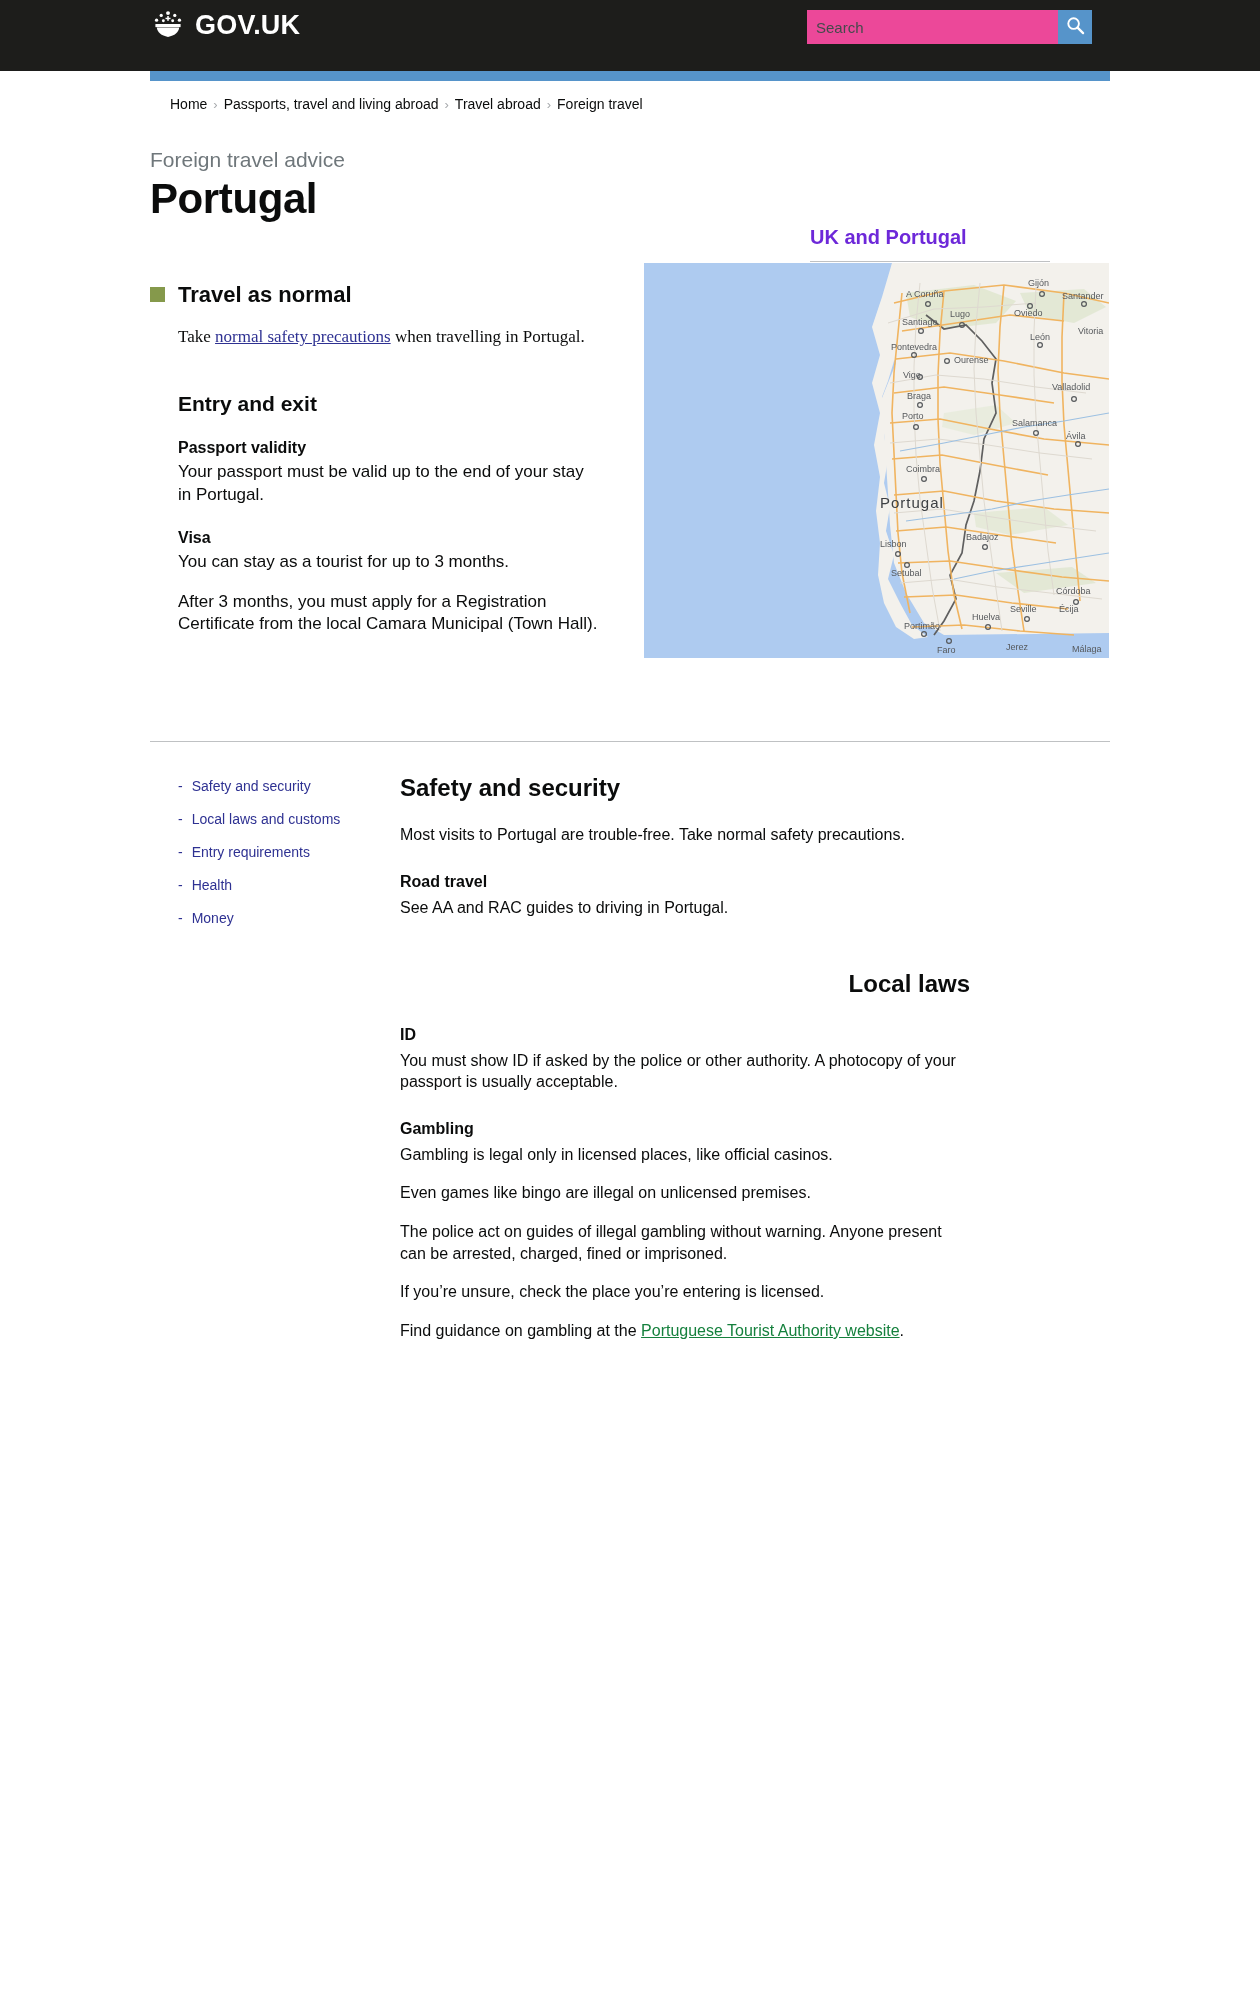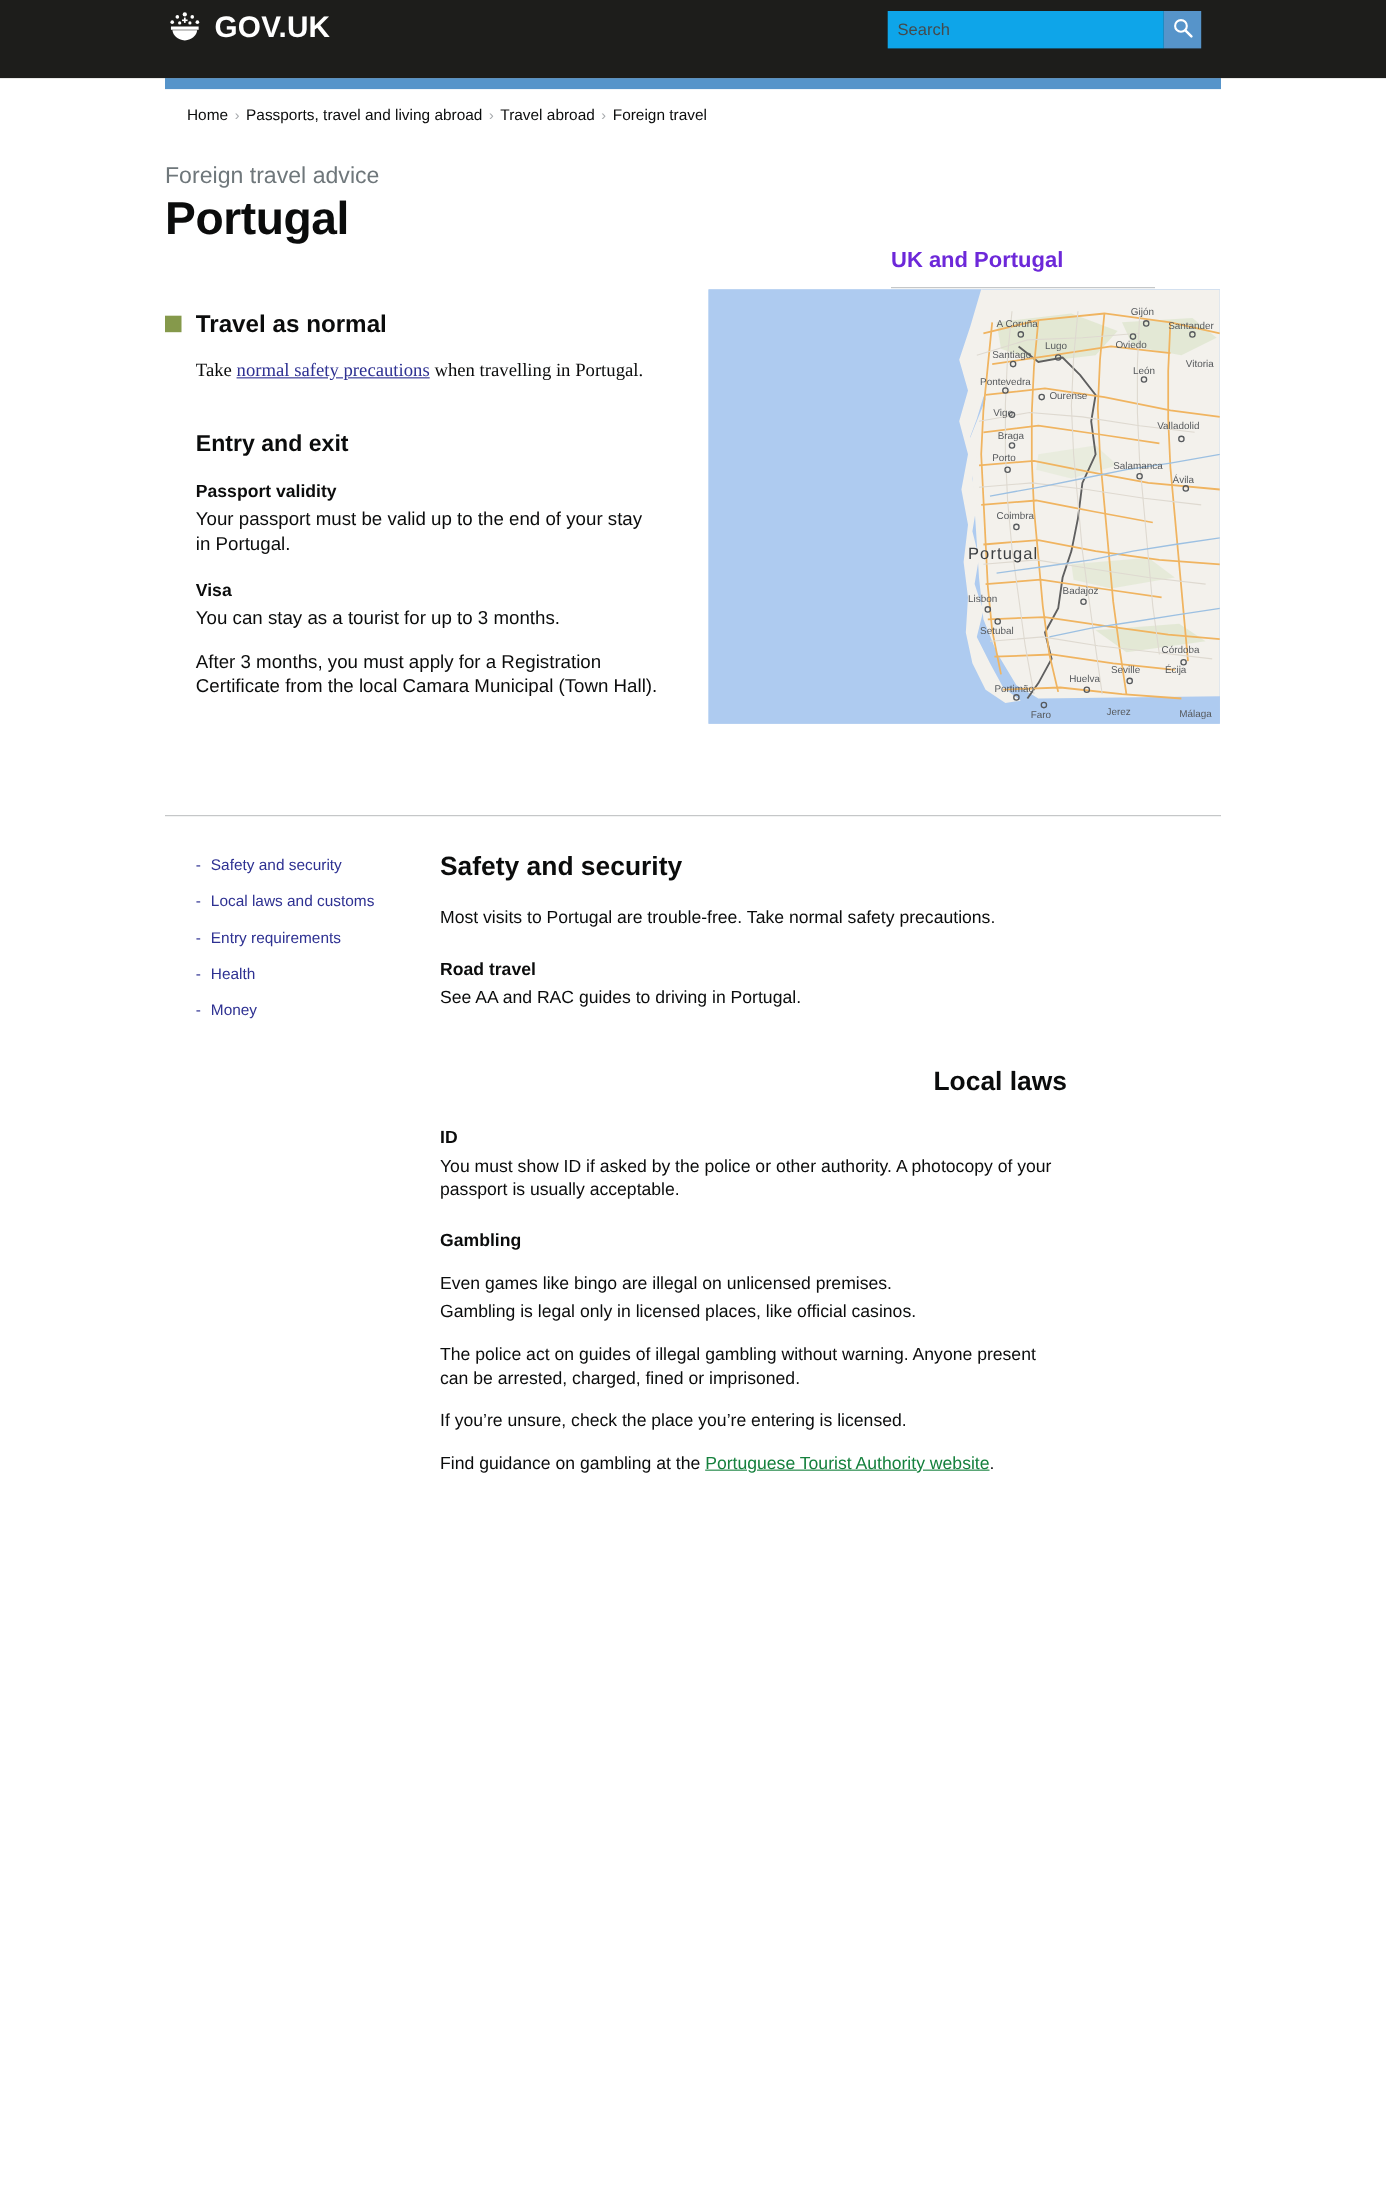--- a/index.html
+++ b/index.html
@@ -54,21 +54,21 @@
   }
   .search-input {
     flex: 1 1 auto;
     height: 34px;
     border: 0;
     outline: 0;
     padding: 0 9px;
     font-family: "Liberation Sans", sans-serif;
     font-size: 15px;
     color: #0b0c0c;
-    background: #0ea5e9;
+    background: #ec4899;
   }
   .search-input::placeholder { color: #454a4c; opacity: 1; }
   .search-btn {
     width: 34px;
     height: 34px;
     border: 0;
     background: #5694ca;
     cursor: pointer;
     padding: 0;
     display: flex;
@@ -534,21 +534,21 @@
       <h2 class="content-h2">Safety and security</h2>
       <p class="content-p lead">Most visits to Portugal are trouble-free. Take normal safety precautions.</p>
       <h3 class="content-h3">Road travel</h3>
       <p class="content-p">See AA and RAC guides to driving in Portugal.</p>
 
       <h2 class="content-h2 gap">Local laws</h2>
       <h3 class="content-h3">ID</h3>
       <p class="content-p">You must show ID if asked by the police or other authority. A photocopy of your passport is usually acceptable.</p>
 
       <h3 class="content-h3">Gambling</h3>
+      <p class="content-p">Gambling is legal only in licensed places, like official casinos.</p>
       <p class="content-p spaced">Even games like bingo are illegal on unlicensed premises.</p>
-      <p class="content-p">Gambling is legal only in licensed places, like official casinos.</p>
       <p class="content-p spaced">The police act on guides of illegal gambling without warning. Anyone present can be arrested, charged, fined or imprisoned.</p>
       <p class="content-p spaced">If you’re unsure, check the place you’re entering is licensed.</p>
       <p class="content-p spaced"><span>Find guidance on gambling at the </span><a href="#">Portuguese Tourist Authority website</a><span>.</span></p>
     </div>
   </div>
 
 </div>
 
 </body></html>

